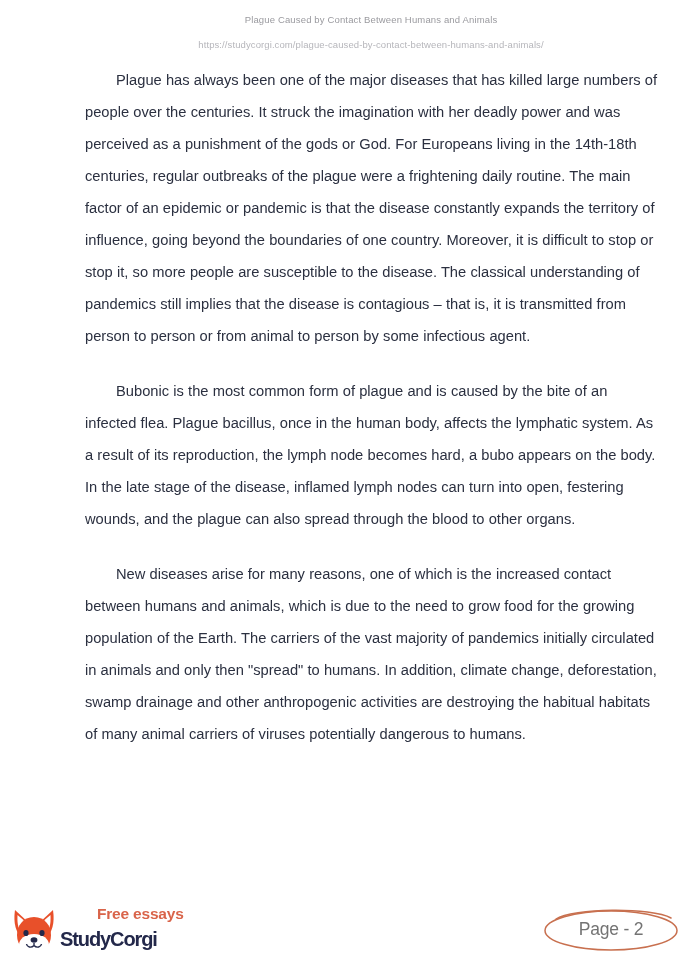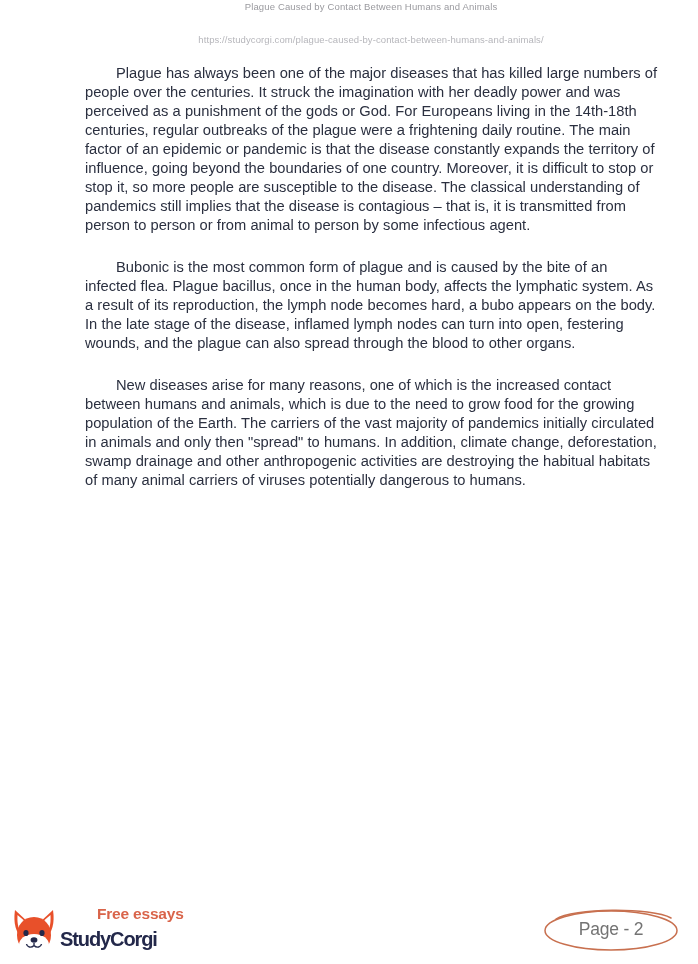--- a/index.html
+++ b/index.html
@@ -15,49 +15,50 @@
     overflow: hidden;
     position: relative;
   }
 
   
   .doc-header {
     position: absolute;
     top: 0;
     left: 85px;
     width: 572px;
+    padding-top: 13px;
     text-align: center;
   }
   .doc-header .title {
     font-size: 9.5px;
     color: #9a9a9f;
     letter-spacing: 0.15px;
     line-height: 13px;
     white-space: nowrap;
   }
   .doc-header .url {
     font-size: 9.5px;
     color: #b6b6bb;
     letter-spacing: 0.1px;
     line-height: 13px;
-    margin-top: 20px;
+    margin-top: 12px;
     white-space: nowrap;
   }
 
   
   .doc-body {
     position: absolute;
     top: 64px;
     left: 85px;
     width: 574px;
   }
   .doc-body p {
     margin: 0 0 23px 0;
     font-size: 14.7px;
-    line-height: 19px;
+    line-height: 32px;
     color: #2b3040;
     text-indent: 31px;
     text-align: left;
     word-spacing: 0.1px;
   }
   .doc-body p:last-child {
     margin-bottom: 4px;
   }
 
   

